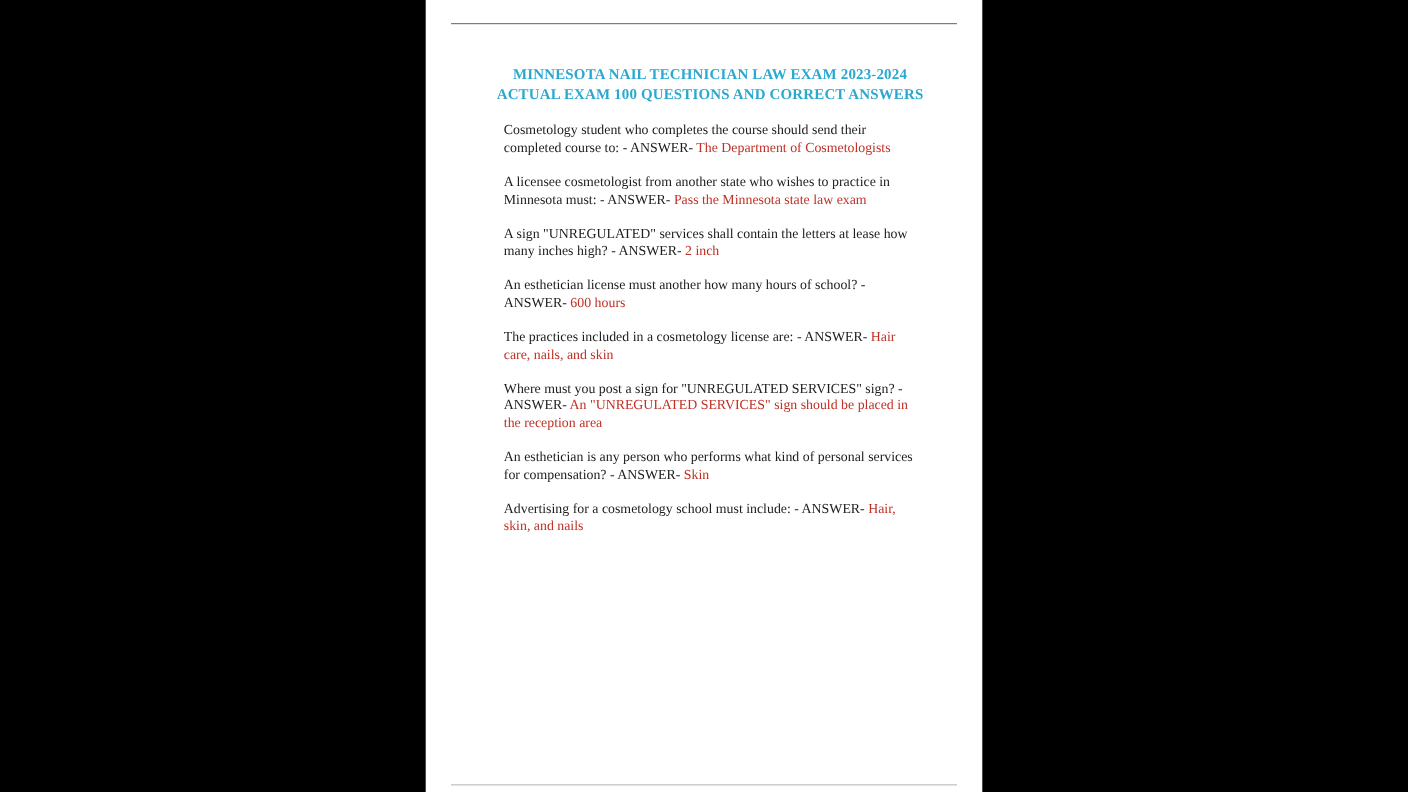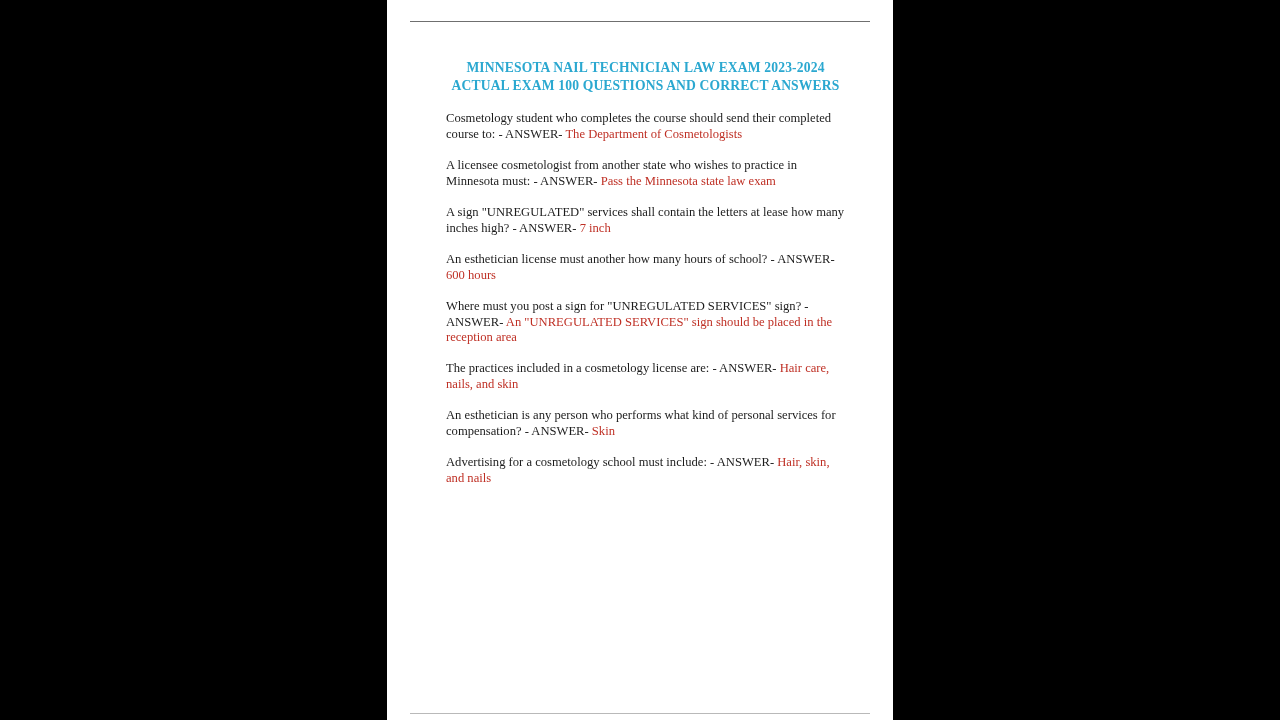--- a/index.html
+++ b/index.html
@@ -65,21 +65,21 @@
     font-family: "Liberation Serif", "DejaVu Serif", serif;
     font-size: 13.6px;
     line-height: 17.6px;
     font-weight: bold;
     color: #2ba8d0;
     text-align: center;
     letter-spacing: 0.15px;
   }
 
   .qa-list {
-    margin: 0;
+    margin: 12px;
     padding: 0;
     list-style: none;
   }
 
   .qa-item {
     margin: 0;
     padding: 0;
     font-size: 12.6px;
     line-height: 15.7px;
     color: #1c1c1c;
@@ -113,24 +113,24 @@
 
     <div id="rule-top"></div>
 
     <div id="content">
 
       <h1 class="doc-title">MINNESOTA NAIL TECHNICIAN LAW EXAM 2023-2024 ACTUAL EXAM 100 QUESTIONS AND CORRECT ANSWERS</h1>
 
       <div class="qa-list">
           <p class="qa-item"><span class="q-text">Cosmetology student who completes the course should send their completed course to: - ANSWER- </span><span class="answer">The Department of Cosmetologists</span></p>
           <p class="qa-item"><span class="q-text">A licensee cosmetologist from another state who wishes to practice in Minnesota must: - ANSWER- </span><span class="answer">Pass the Minnesota state law exam</span></p>
-          <p class="qa-item"><span class="q-text">A sign "UNREGULATED" services shall contain the letters at lease how many inches high? - ANSWER- </span><span class="answer">7 inch</span></p>
+          <p class="qa-item"><span class="q-text">A sign "UNREGULATED" services shall contain the letters at lease how many inches high? - ANSWER- </span><span class="answer">2 inch</span></p>
           <p class="qa-item"><span class="q-text">An esthetician license must another how many hours of school? - ANSWER- </span><span class="answer">600 hours</span></p>
+          <p class="qa-item"><span class="q-text">The practices included in a cosmetology license are: - ANSWER- </span><span class="answer">Hair care, nails, and skin</span></p>
           <p class="qa-item"><span class="q-text">Where must you post a sign for "UNREGULATED SERVICES" sign? - ANSWER- </span><span class="answer">An "UNREGULATED SERVICES" sign should be placed in the reception area</span></p>
-          <p class="qa-item"><span class="q-text">The practices included in a cosmetology license are: - ANSWER- </span><span class="answer">Hair care, nails, and skin</span></p>
           <p class="qa-item"><span class="q-text">An esthetician is any person who performs what kind of personal services for compensation? - ANSWER- </span><span class="answer">Skin</span></p>
           <p class="qa-item"><span class="q-text">Advertising for a cosmetology school must include: - ANSWER- </span><span class="answer">Hair, skin, and nails</span></p>
         </div>
 
     </div>
 
     <div id="rule-bottom"></div>
 
   </div>
 

